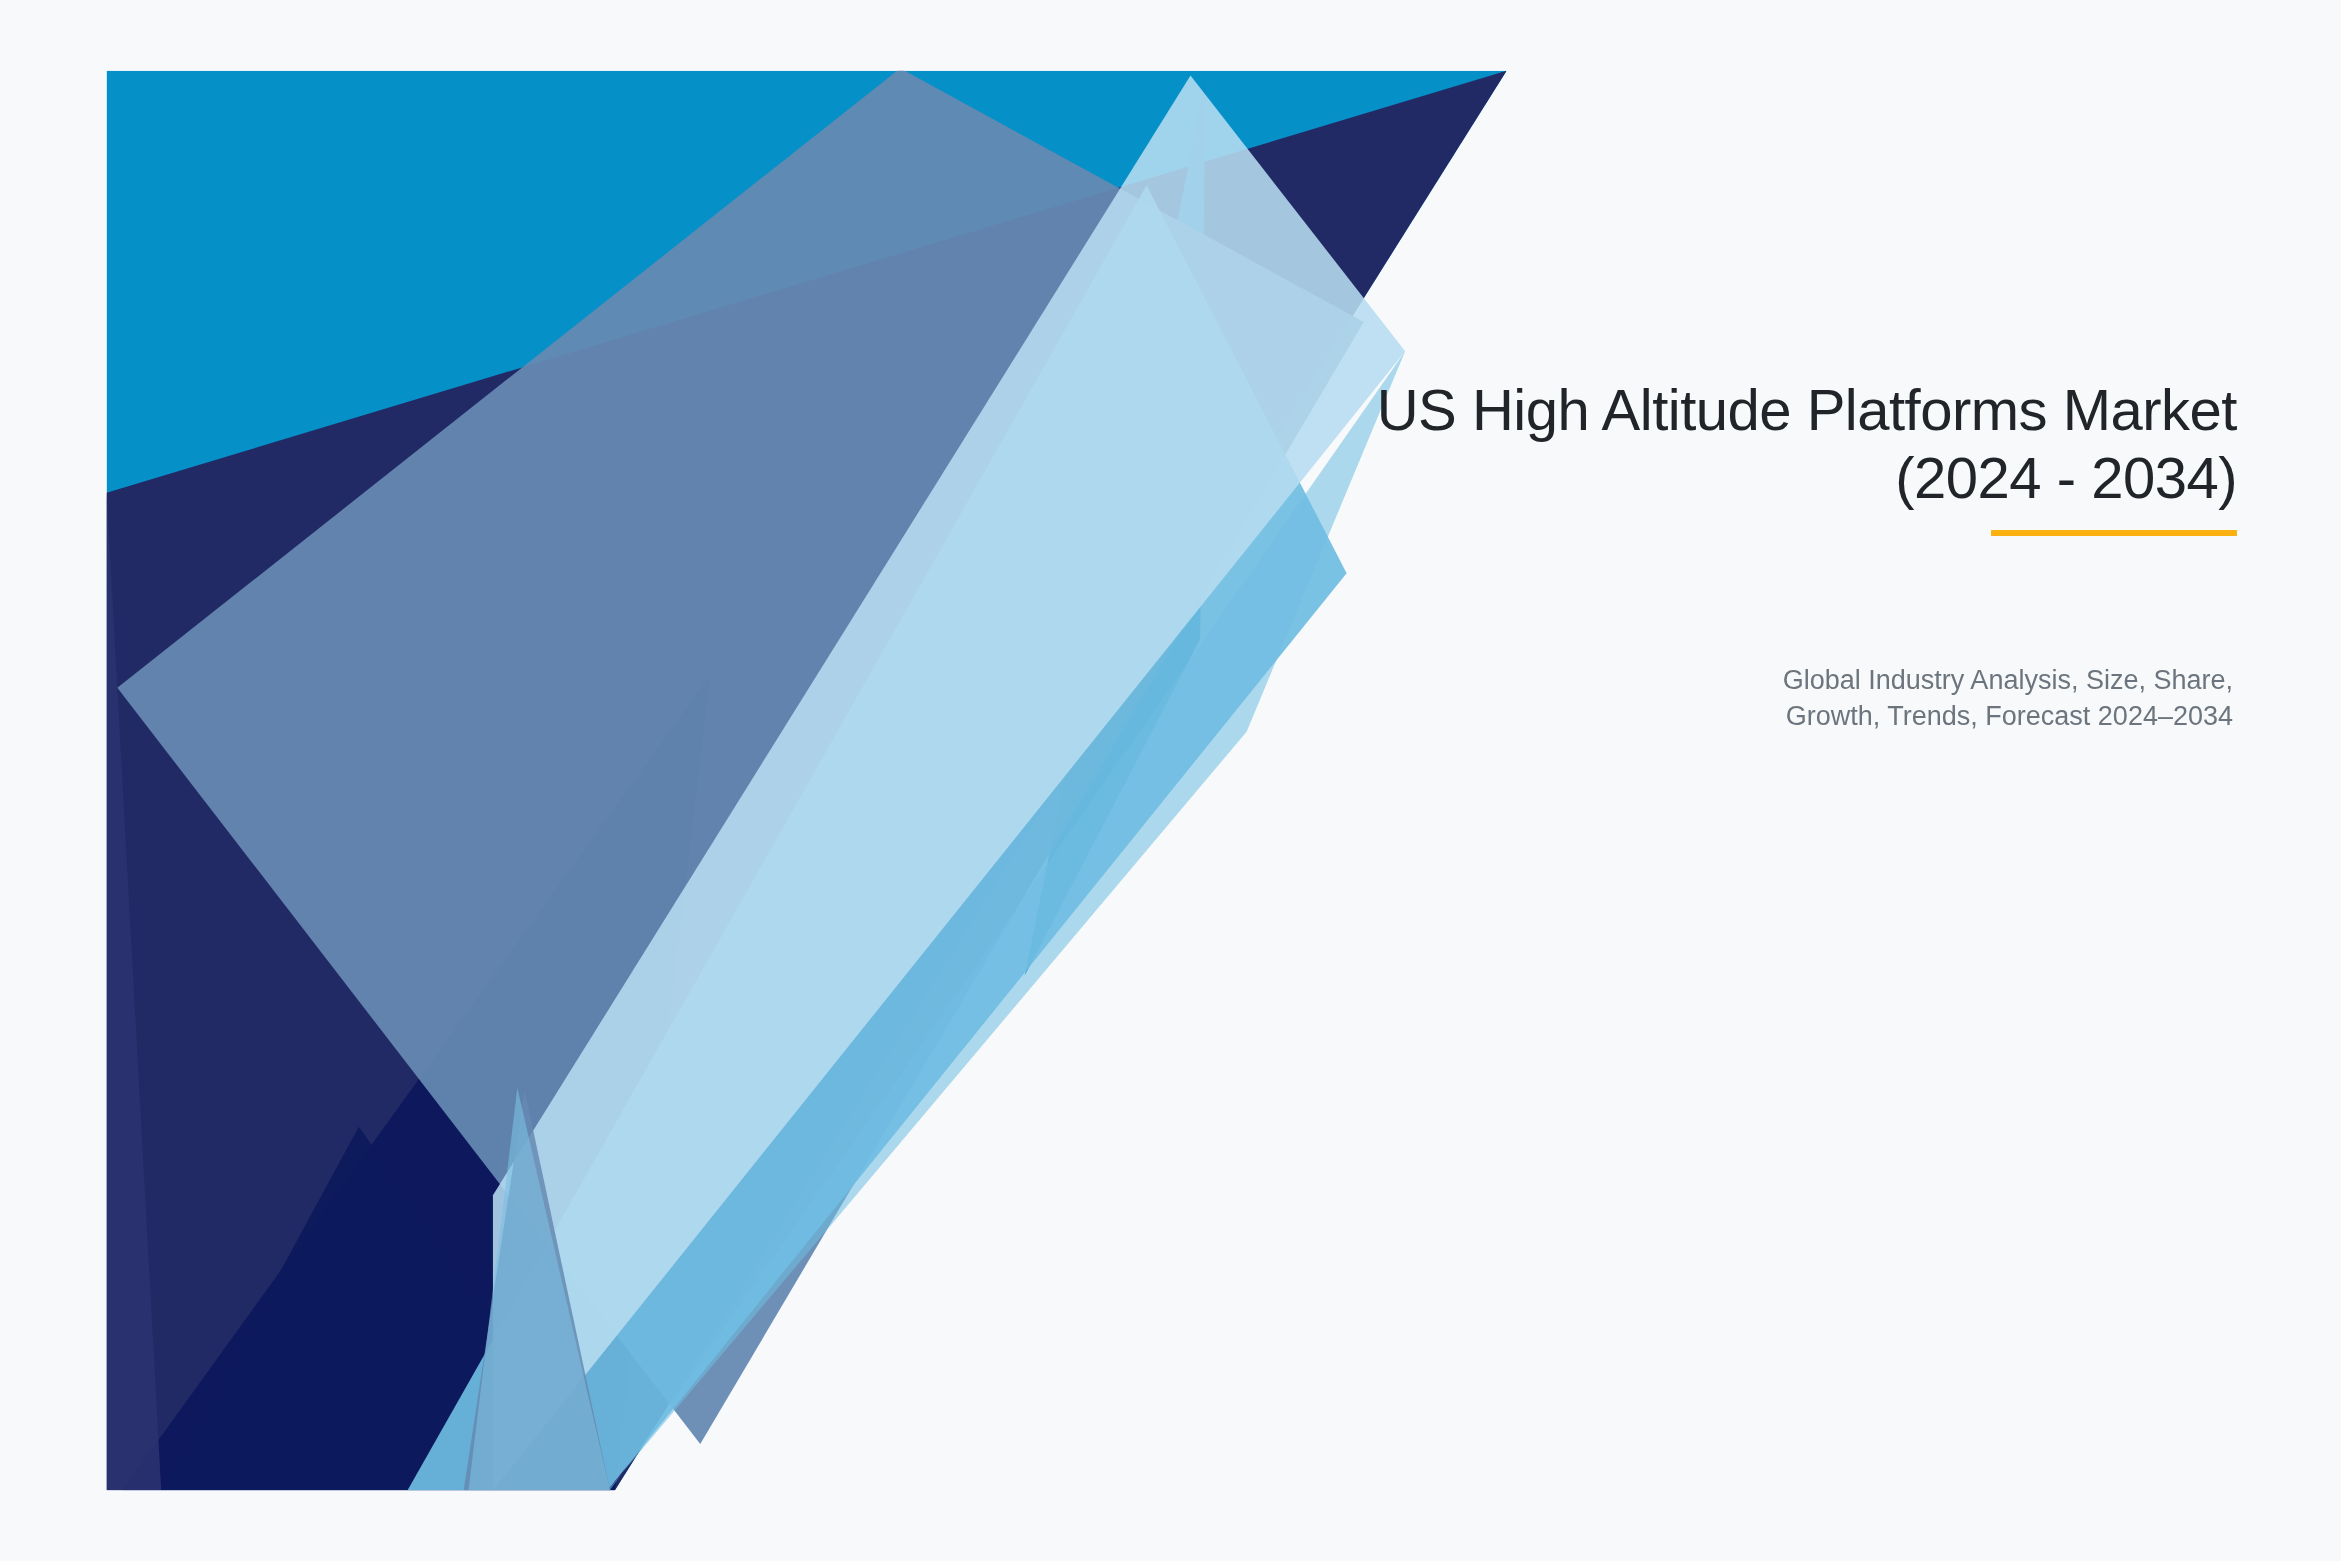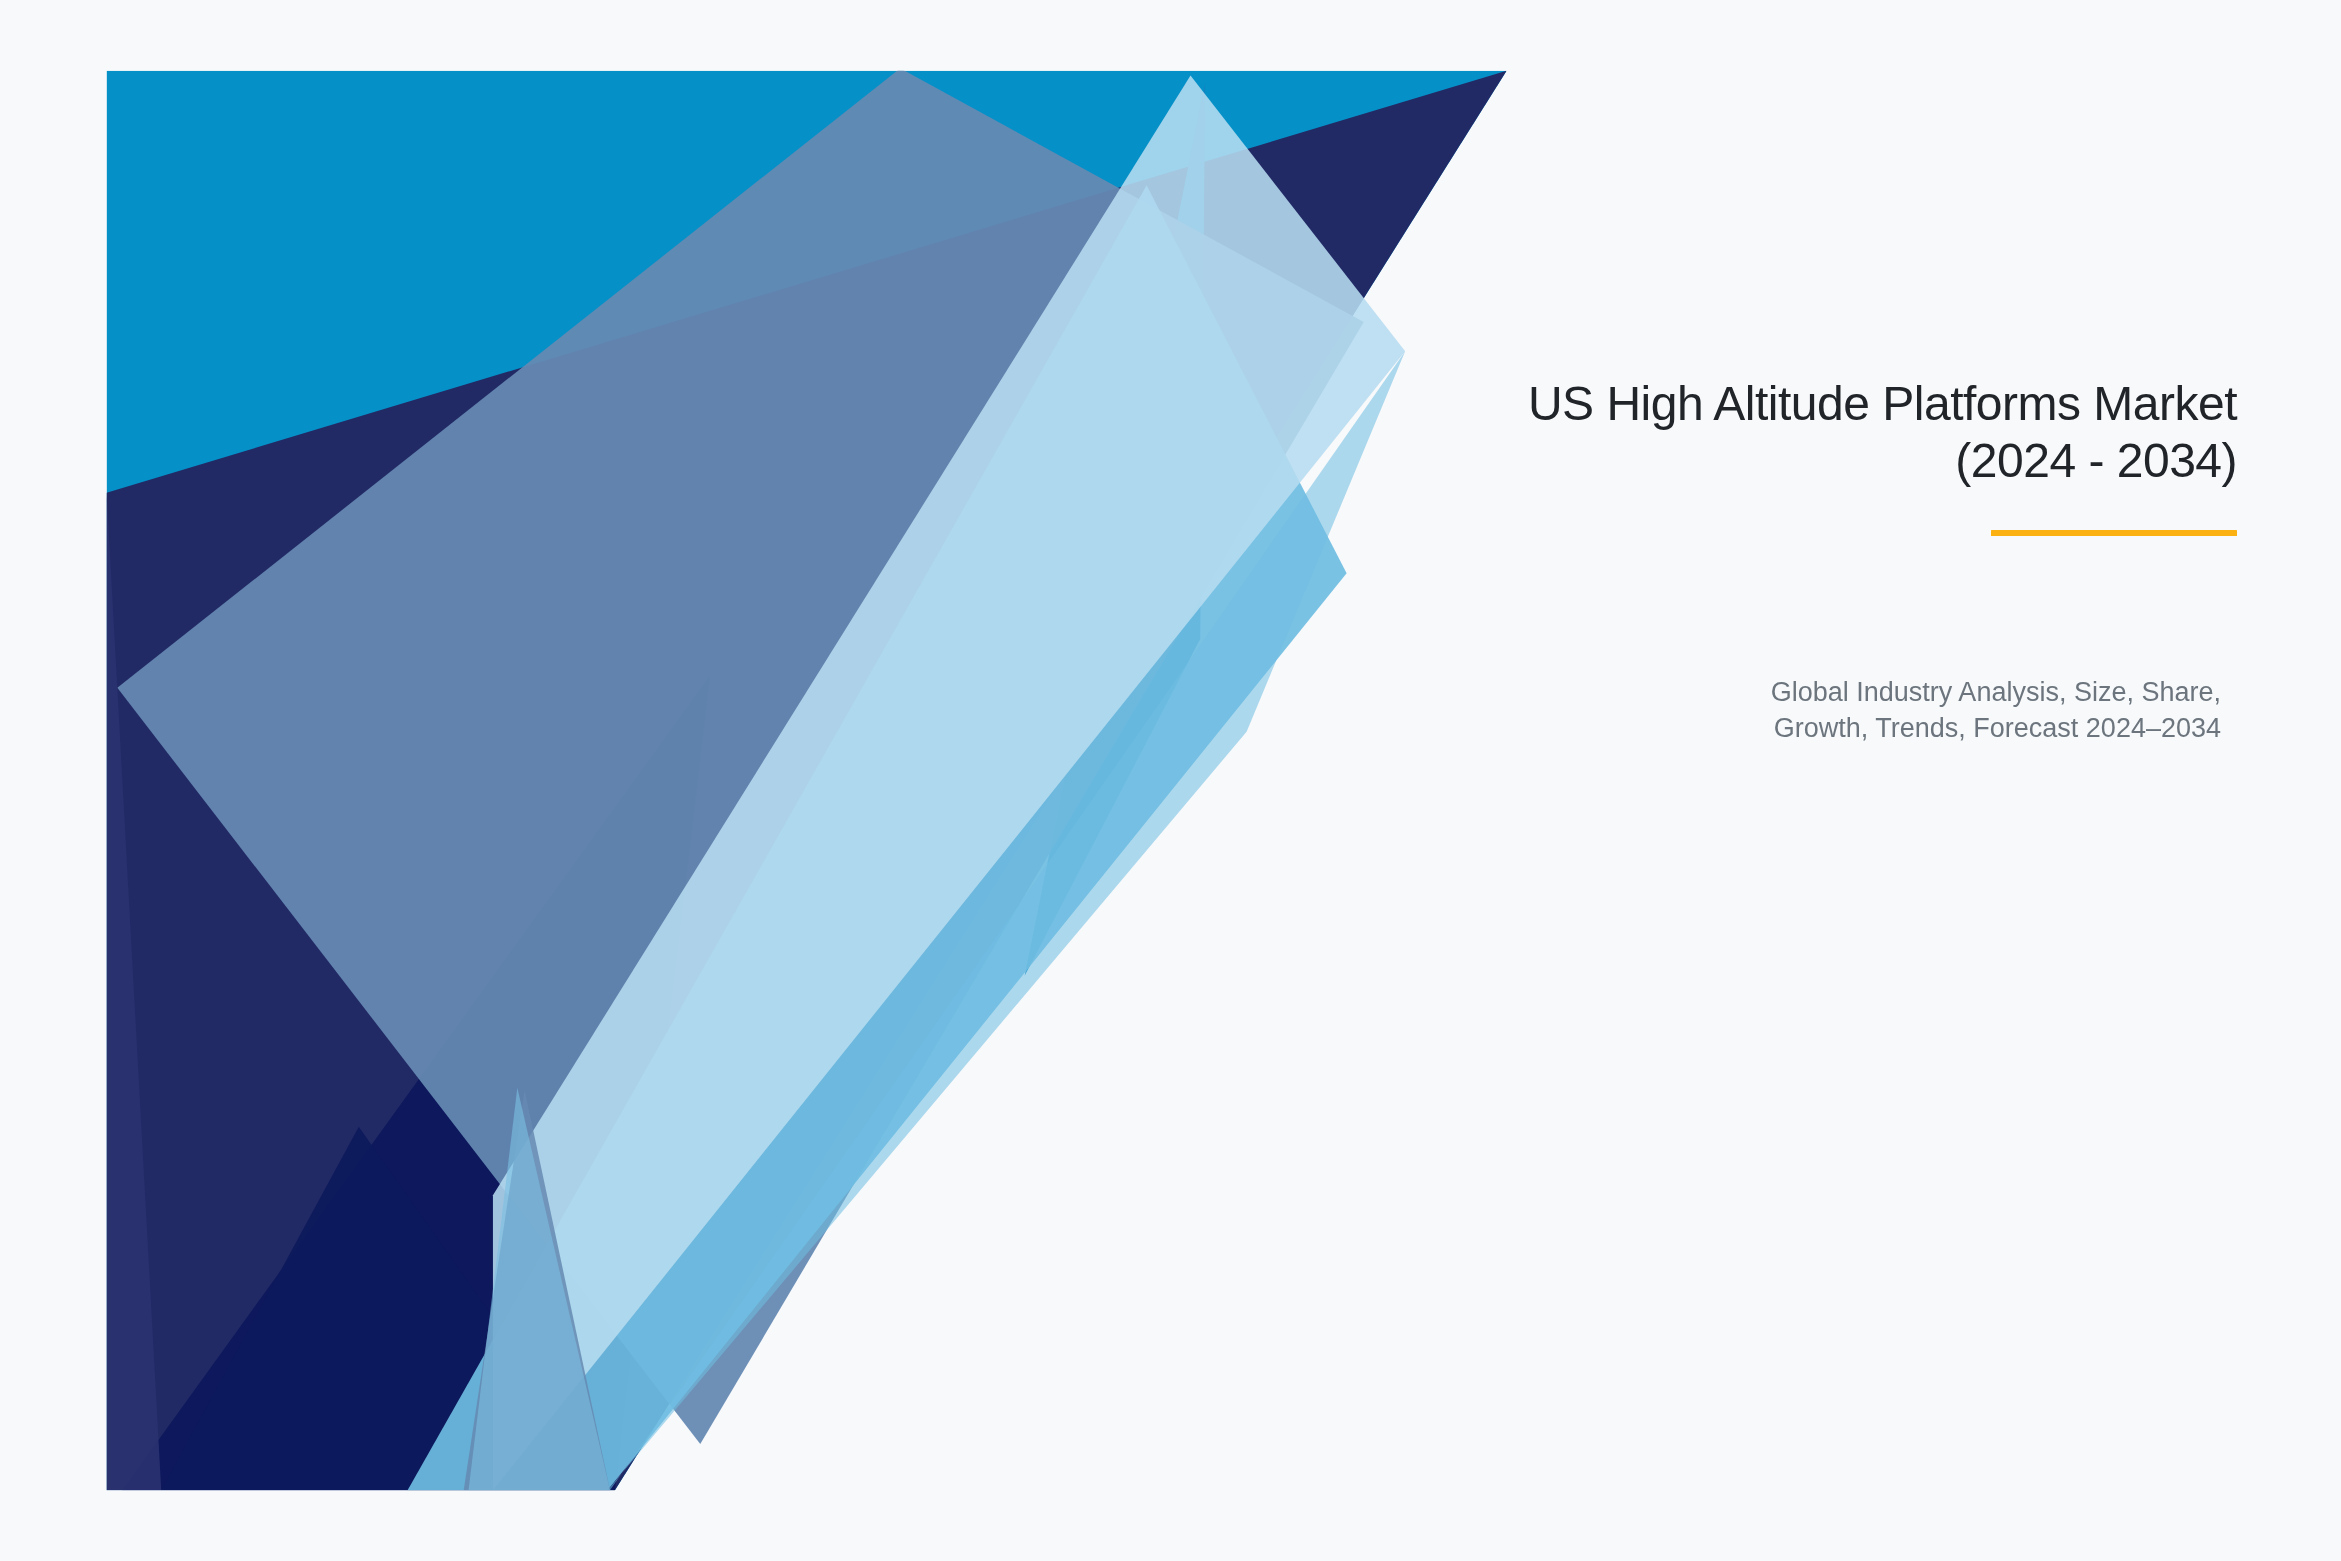--- a/index.html
+++ b/index.html
@@ -29,38 +29,38 @@
   
   #title-block {
     position: absolute;
     right: 105px;
     top: 376px;
     width: 1342px;
     text-align: right;
   }
   #report-title {
     margin: 0;
-    font-size: 48px;
+    font-size: 58px;
     font-weight: 400;
     line-height: 1.18;
     letter-spacing: -0.5px;
     color: #212529;
     white-space: pre-line;
   }
   #title-underline {
     position: absolute;
     right: 0px;
     top: 154px;
     width: 246px;
     height: 6.3px;
     background: #fbb112;
     border-radius: 0.5px;
   }
   #report-subtitle {
-    margin: 16px;
+    margin: 4px;
     position: absolute;
     right: 0;
     top: 283px;
     width: 585px;
     font-size: 27px;
     font-weight: 400;
     line-height: 1.33;
     color: #6c757d;
     text-align: right;
     white-space: pre-line;

